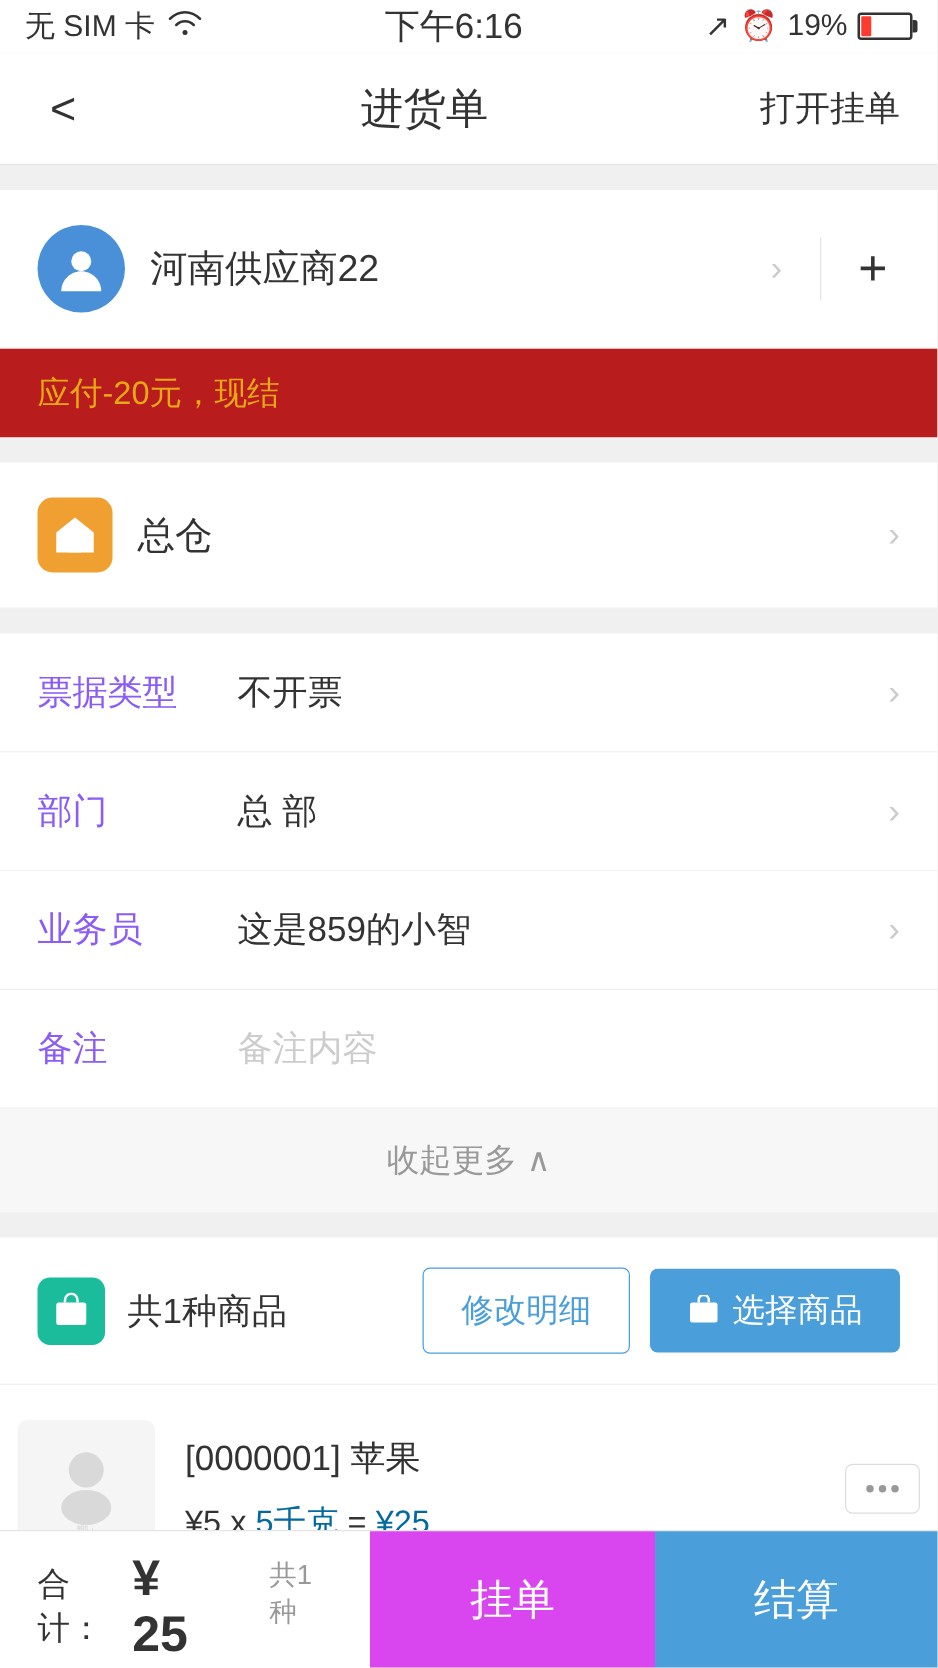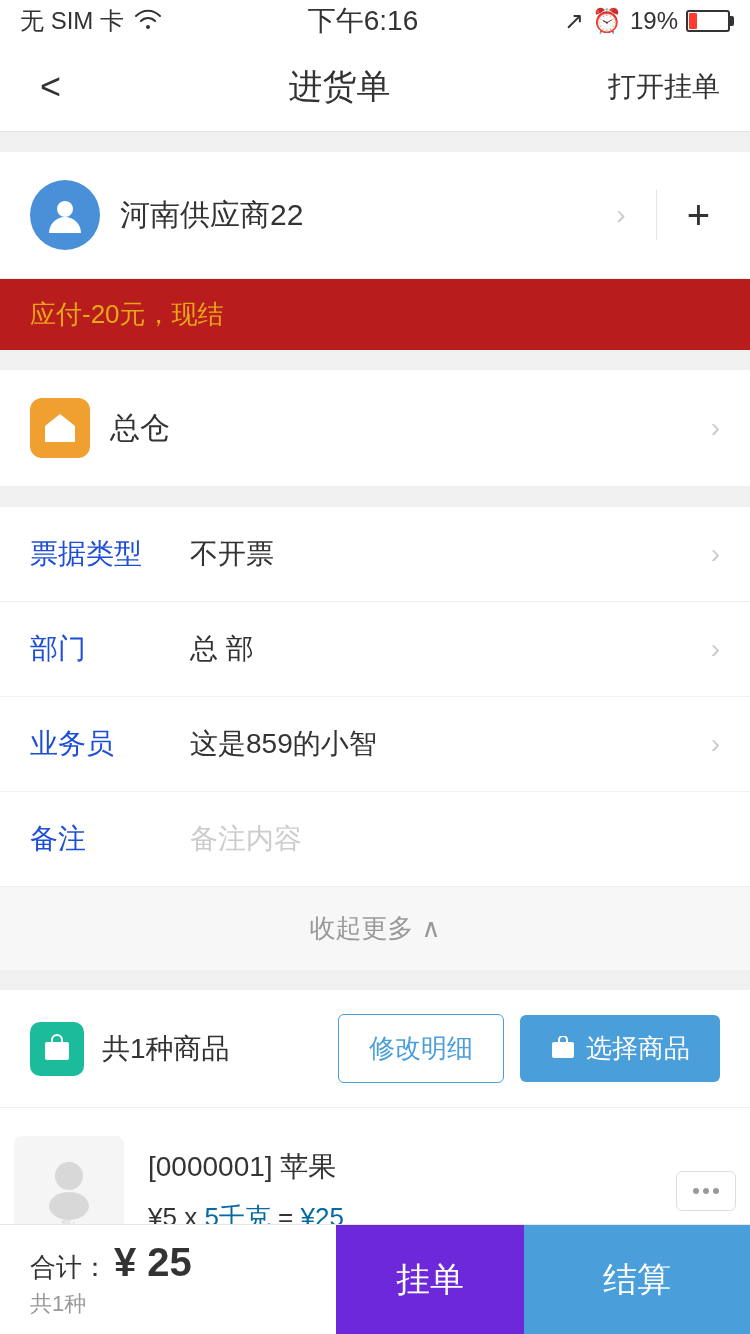--- a/index.html
+++ b/index.html
@@ -153,21 +153,21 @@
       display: flex;
       align-items: center;
       padding: 28px 30px;
       background: #fff;
       border-bottom: 1px solid #f0f0f0;
       min-height: 88px;
     }
     .form-label {
       width: 160px;
       font-size: 28px;
-      color: #1d4ed8;
+      color: #8b5cf6;
       flex-shrink: 0;
     }
     .form-value {
       flex: 1;
       font-size: 28px;
       color: #333;
     }
     .form-value.placeholder {
       color: #ccc;
     }
@@ -292,43 +292,44 @@
       width: 750px;
       height: 110px;
       display: flex;
       background: #fff;
       border-top: 1px solid #e5e5e5;
     }
     .footer-total {
       flex: 1;
       padding: 16px 30px;
       display: flex;
-      flex-direction: column;
-      justify-content: center;
+      flex-direction: row;
+      justify-content: flex-end;
+      gap: 40px;
     }
     .footer-total-label {
       font-size: 26px;
       color: #333;
       display: flex;
       align-items: baseline;
       gap: 6px;
     }
     .footer-total-amount {
       font-size: 40px;
       font-weight: 600;
       color: #333;
     }
     .footer-total-sub {
       font-size: 22px;
       color: #999;
       margin-top: 4px;
     }
     .btn-pending {
-      width: 188px;
-      background: #6d28d9;
+      width: 228px;
+      background: #d946ef;
       color: #fff;
       font-size: 34px;
       display: flex;
       align-items: center;
       justify-content: center;
       cursor: pointer;
       border: none;
     }
     .btn-checkout {
       width: 226px;

